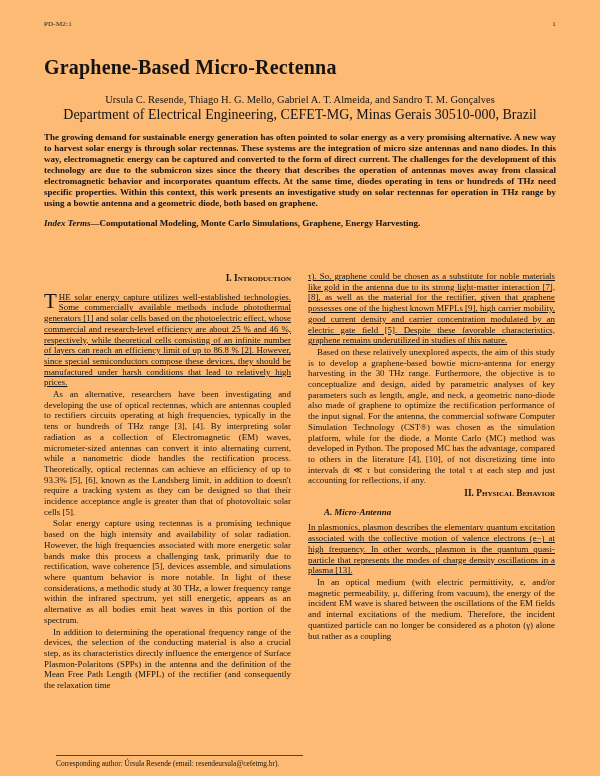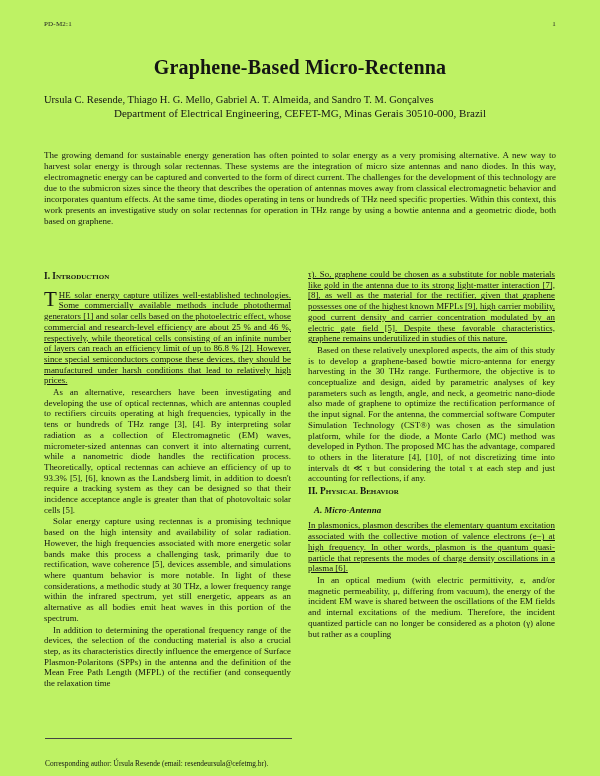--- a/index.html
+++ b/index.html
@@ -1,55 +1,55 @@
 <!DOCTYPE html>
 <html><head>
 <meta charset="utf-8">
 <style>
   * { margin: 0; padding: 0; box-sizing: border-box; }
   html, body { background: #ffffff; }
   .page {
     width: 600px;
     height: 776px;
     margin: 0 auto;
-    background: #bef264;
+    background: #fdba74;
     color: #141414;
     font-family: "Liberation Serif", "DejaVu Serif", serif;
     position: relative;
     padding: 20px 44px 0 44px;
     overflow: hidden;
   }
   .running-head {
     display: flex;
     justify-content: space-between;
     font-size: 7px;
     letter-spacing: 0.2px;
     color: #222;
   }
   .paper-title {
-    text-align: center;
+    text-align: left;
     font-size: 20px;
     font-weight: bold;
     margin-top: 28px;
     letter-spacing: 0.2px;
   }
   .author-line {
-    text-align: left;
+    text-align: center;
     font-size: 10.5px;
     margin-top: 15px;
   }
   .affiliation-line {
     text-align: center;
-    font-size: 11px;
+    font-size: 14px;
     margin-top: 2px;
   }
   .abstract {
-    margin-top: 31px;
+    margin-top: 9px;
     font-size: 9px;
-    font-weight: normal;
+    font-weight: bold;
     text-align: justify;
     line-height: 11px;
   }
   .index-terms {
     margin-top: 9px;
     font-size: 9px;
     text-align: justify;
     line-height: 11px;
     font-weight: bold;
   }
@@ -59,49 +59,49 @@
     gap: 17px;
     margin-top: 42px;
   }
   .col {
     width: 247px;
     font-size: 8.9px;
     line-height: 10.7px;
     text-align: justify;
   }
   .section-heading {
-    text-align: left;
+    text-align: right;
     font-variant: small-caps;
     font-size: 9.4px;
     margin: 2px 0 8px 0;
   }
   .section-heading.later { margin-top: 2px; }
   .col p { text-indent: 9px; margin: 0 0 1px 0; }
   .col p.first { text-indent: 0; text-decoration: underline; }
   .dropcap {
     float: left;
     font-size: 21px;
     line-height: 19px;
     padding-right: 2px;
   }
   .subsection-heading {
     font-style: italic;
     font-size: 8.9px;
-    margin: 8px 0 5px 6px;
+    margin: 8px 0 5px 16px;
     text-align: left;
   }
   .footnote {
     position: absolute;
-    left: 45px;
+    left: 56px;
     bottom: 8px;
     width: 247px;
     font-size: 7.4px;
     line-height: 9px;
     border-top: 0.7px solid #444;
-    padding-top: 20px;
+    padding-top: 3px;
     text-align: left;
   }
 </style>
 </head>
 <body>
 
 <div class="page">
 
   <div class="running-head">
     <span>PD-M2:1</span>
@@ -109,37 +109,38 @@
   </div>
 
   <h1 class="paper-title">Graphene-Based Micro-Rectenna</h1>
 
   <div class="author-line">Ursula C. Resende, Thiago H. G. Mello, Gabriel A. T. Almeida, and Sandro T. M. Gonçalves</div>
 
   <div class="affiliation-line">Department of Electrical Engineering, CEFET-MG, Minas Gerais 30510-000, Brazil</div>
 
   <p class="abstract">The growing demand for sustainable energy generation has often pointed to solar energy as a very promising alternative. A new way to harvest solar energy is through solar rectennas. These systems are the integration of micro size antennas and nano diodes. In this way, electromagnetic energy can be captured and converted to the form of direct current. The challenges for the development of this technology are due to the submicron sizes since the theory that describes the operation of antennas moves away from classical electromagnetic behavior and incorporates quantum effects. At the same time, diodes operating in tens or hundreds of THz need specific properties. Within this context, this work presents an investigative study on solar rectennas for operation in THz range by using a bowtie antenna and a geometric diode, both based on graphene.</p>
 
+  <p class="index-terms"><span class="label">Index Terms</span><span>—Computational Modeling, Monte Carlo Simulations, Graphene, Energy Harvesting.</span></p>
 
   <div class="columns">
 
     <div class="col">
       <h2 class="section-heading">I. Introduction</h2>
       <p class="first"><span class="dropcap">T</span><span>HE solar energy capture utilizes well-established technologies. Some commercially available methods include photothermal generators [1] and solar cells based on the photoelectric effect, whose commercial and research-level efficiency are about 25 % and 46 %, respectively, while theoretical cells consisting of an infinite number of layers can reach an efficiency limit of up to 86.8 % [2]. However, since special semiconductors compose these devices, they should be manufactured under harsh conditions that lead to relatively high prices.</span></p>
       <p>As an alternative, researchers have been investigating and developing the use of optical rectennas, which are antennas coupled to rectifiers circuits operating at high frequencies, typically in the tens or hundreds of THz range [3], [4]. By interpreting solar radiation as a collection of Electromagnetic (EM) waves, micrometer-sized antennas can convert it into alternating current, while a nanometric diode handles the rectification process. Theoretically, optical rectennas can achieve an efficiency of up to 93.3% [5], [6], known as the Landsberg limit, in addition to doesn't require a tracking system as they can be designed so that their incidence acceptance angle is greater than that of photovoltaic solar cells [5].</p>
       <p>Solar energy capture using rectennas is a promising technique based on the high intensity and availability of solar radiation. However, the high frequencies associated with more energetic solar bands make this process a challenging task, primarily due to rectification, wave coherence [5], devices assemble, and simulations where quantum behavior is more notable. In light of these considerations, a methodic study at 30 THz, a lower frequency range within the infrared spectrum, yet still energetic, appears as an alternative as all bodies emit heat waves in this portion of the spectrum.</p>
       <p>In addition to determining the operational frequency range of the devices, the selection of the conducting material is also a crucial step, as its characteristics directly influence the emergence of Surface Plasmon-Polaritons (SPPs) in the antenna and the definition of the Mean Free Path Length (MFPL) of the rectifier (and consequently the relaxation time</p>
     </div>
 
     <div class="col">
       <p class="first">τ). So, graphene could be chosen as a substitute for noble materials like gold in the antenna due to its strong light-matter interaction [7], [8], as well as the material for the rectifier, given that graphene possesses one of the highest known MFPLs [9], high carrier mobility, good current density and carrier concentration modulated by an electric gate field [5]. Despite these favorable characteristics, graphene remains underutilized in studies of this nature.</p>
       <p>Based on these relatively unexplored aspects, the aim of this study is to develop a graphene-based bowtie micro-antenna for energy harvesting in the 30 THz range. Furthermore, the objective is to conceptualize and design, aided by parametric analyses of key parameters such as length, angle, and neck, a geometric nano-diode also made of graphene to optimize the rectification performance of the input signal. For the antenna, the commercial software Computer Simulation Technology (CST®) was chosen as the simulation platform, while for the diode, a Monte Carlo (MC) method was developed in Python. The proposed MC has the advantage, compared to others in the literature [4], [10], of not discretizing time into intervals dt ≪ τ but considering the total τ at each step and just accounting for reflections, if any.</p>
       <h2 class="section-heading later">II. Physical Behavior</h2>
       <h3 class="subsection-heading">A. Micro-Antenna</h3>
-      <p class="first">In plasmonics, plasmon describes the elementary quantum excitation associated with the collective motion of valence electrons (e−) at high frequency. In other words, plasmon is the quantum quasi-particle that represents the modes of charge density oscillations in a plasma [6].</p>
+      <p class="first">In plasmonics, plasmon describes the elementary quantum excitation associated with the collective motion of valence electrons (e−) at high frequency. In other words, plasmon is the quantum quasi-particle that represents the modes of charge density oscillations in a plasma [13].</p>
       <p>In an optical medium (with electric permittivity, ε, and/or magnetic permeability, μ, differing from vacuum), the energy of the incident EM wave is shared between the oscillations of the EM fields and internal excitations of the medium. Therefore, the incident quantized particle can no longer be considered as a photon (γ) alone but rather as a coupling</p>
     </div>
 
   </div>
 
   <div class="footnote">Corresponding author: Úrsula Resende (email: resendeursula@cefetmg.br).</div>
 
 </div>
 
 </body></html>

